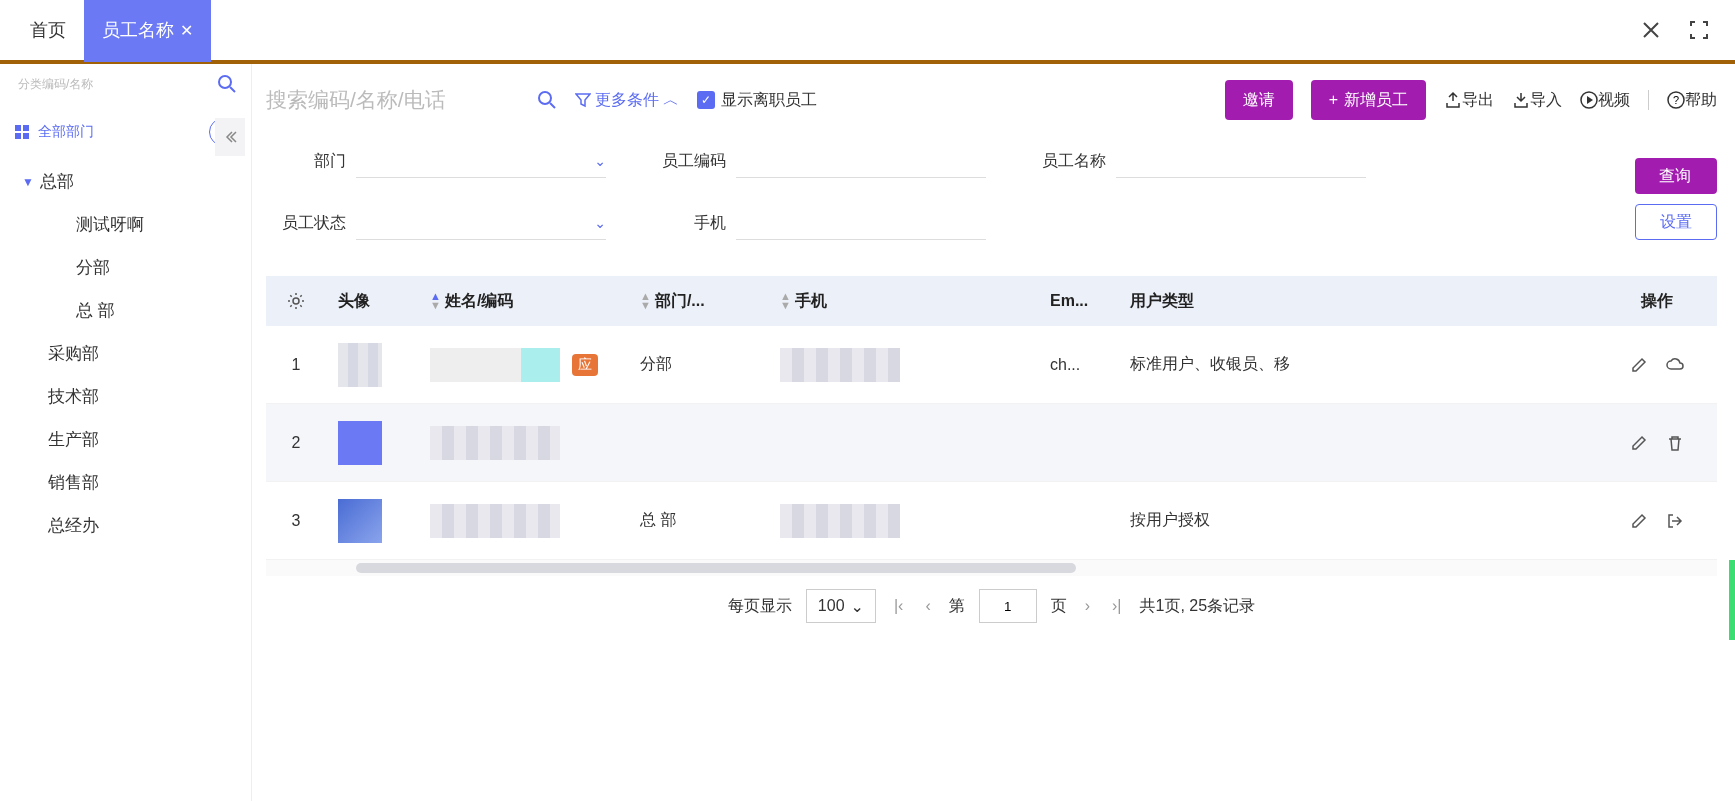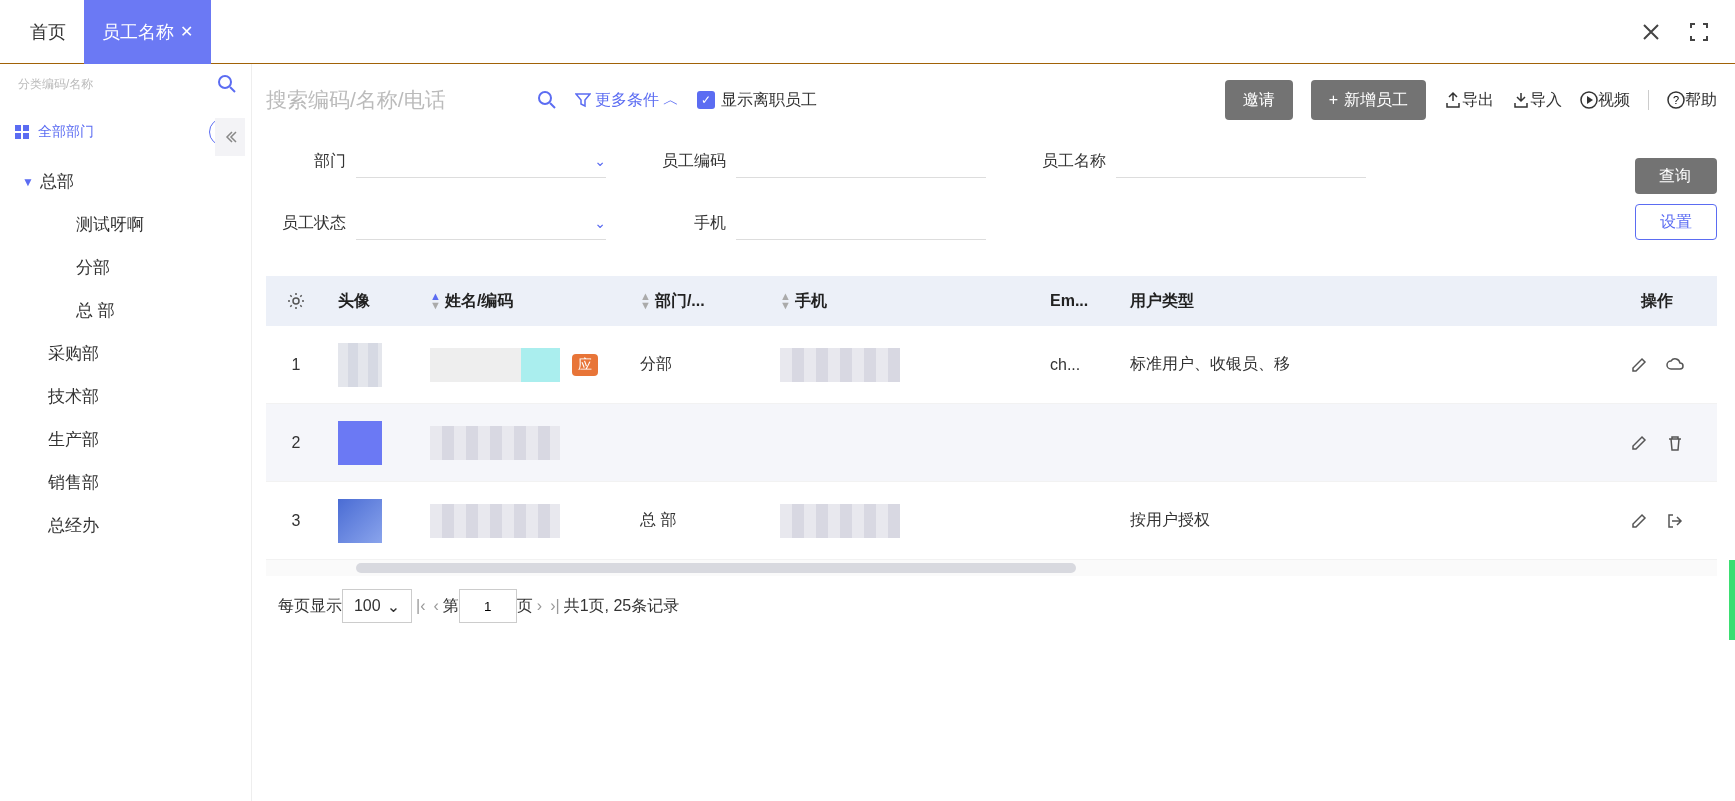--- a/index.html
+++ b/index.html
@@ -1,17 +1,17 @@
 <!DOCTYPE html>
 <html><head>
 <meta charset="utf-8">
 <style>
 * { box-sizing: border-box; margin: 0; padding: 0; }
 body { font-family: "Microsoft YaHei", -apple-system, sans-serif; font-size: 14px; color: #333; background: #fff; width: 1735px; }
-.top-tabs { display:flex; align-items:center; height:64px; border-bottom:1px solid #a16207; padding-left:12px; }
+.top-tabs { display:flex; align-items:center; height:64px; border-bottom:4px solid #a16207; padding-left:12px; }
 .tab { padding:0 18px; height:64px; display:flex; align-items:center; gap:6px; font-size:18px; color:#333; cursor:pointer; }
 .tab.active { background:#6b79f4; color:#fff; }
 .tab .close-x { font-size:16px; }
 .top-right { margin-left:auto; display:flex; gap:12px; align-items:center; padding-right:18px; }
 .icon-btn { width:36px; height:36px; display:flex; align-items:center; justify-content:center; color:#444; cursor:pointer; }
 .main { display:flex; height:737px; }
 .sidebar { width:252px; border-right:1px solid #eee; padding:10px 0; overflow:hidden; position:relative; }
 .search-row { display:flex; align-items:center; padding:0 14px 14px 18px; }
 .search-row input { flex:1; border:none; outline:none; font-size:12px; color:#333; }
 .search-row input::placeholder { color:#bbb; }
@@ -29,21 +29,21 @@
 .toolbar { display:flex; align-items:center; gap:18px; flex-wrap:nowrap; margin-bottom:8px; }
 .search2 { flex:0 0 280px; display:flex; align-items:center; border-bottom:1px solid transparent; }
 .search2 input { flex:1; border:none; outline:none; font-size:21px; padding:6px 0; }
 .search2 input::placeholder { color:#bbb; }
 .search2 .mag { color:#5b6cf2; }
 .more-cond { color:#5b6cf2; display:flex; align-items:center; gap:4px; cursor:pointer; font-size:16px; }
 .chk { display:flex; align-items:center; gap:6px; font-size:16px; }
 .chk .box { width:18px; height:18px; background:#5b6cf2; border-radius:3px; color:#fff; display:flex; align-items:center; justify-content:center; font-size:12px; }
 .spacer { flex:1; }
 .btn { height:40px; padding:0 18px; border-radius:4px; font-size:16px; display:flex; align-items:center; gap:6px; cursor:pointer; border:none; }
-.btn.primary { background:#737373; color:#fff; }
+.btn.primary { background:#a21caf; color:#fff; }
 .link-btn { display:flex; align-items:center; color:#333; font-size:16px; cursor:pointer; }
 .divider-v { width:1px; height:20px; background:#ccc; }
 .filter-form { display:flex; gap:24px; padding:16px 0 36px; align-items:flex-end; }
 .fields-grid { display:grid; grid-template-columns:repeat(3, 340px); gap:28px 40px; }
 .field { display:flex; align-items:center; gap:10px; }
 .field label { width:80px; text-align:right; font-size:16px; color:#333; }
 .field .inp { flex:1; border-bottom:1px solid #ddd; height:34px; display:flex; align-items:center; justify-content:flex-end; }
 .field .chev { color:#5b6cf2; }
 .form-btns { margin-left:auto; display:flex; flex-direction:column; gap:10px; }
 .btn.small { height:36px; padding:0 24px; }
@@ -65,21 +65,21 @@
 .row { display:flex; height:78px; align-items:center; border-bottom:1px solid #f2f2f2; font-size:16px; color:#333; }
 .row.alt { background:#f5f6fa; }
 .row .idx { width:60px; justify-content:center; }
 .blur-box { background:repeating-linear-gradient(90deg,#e4e6ec 0 10px,#d6d9e3 10px 20px); }
 .avatar-sq { width:44px; height:44px; }
 .name-blur { width:130px; height:34px; background:repeating-linear-gradient(90deg,#e8e8ee 0 12px,#d8d8e2 12px 24px); }
 .name-blur.violet { background:linear-gradient(90deg,#eee 0 70%,#aee 70%); }
 .badge { background:#e87538; color:#fff; padding:2px 6px; border-radius:4px; font-size:14px; margin-left:8px; }
 .row-scrollbar { height:16px; background:#fafafa; position:relative; }
 .row-scrollbar .thumb { position:absolute; left:90px; width:720px; height:10px; top:3px; background:#d8d9df; border-radius:6px; }
-.pager { height:60px; display:flex; align-items:center; justify-content:flex-start; padding:0 12px; font-size:16px; color:#333; }
+.pager { height:60px; display:flex; align-items:center; justify-content:center; padding:0 12px; gap:14px; font-size:16px; color:#333; }
 .pager .sel { width:70px; height:34px; border:1px solid #ccc; display:flex; align-items:center; justify-content:center; gap:6px; }
 .pager .pbtn { color:#999; cursor:pointer; padding:0 4px; }
 .pager .pinput { width:58px; height:34px; border:1px solid #ccc; text-align:center; }
 svg { display:block; }
 .green-stripe { position:fixed; right:0; top:560px; width:6px; height:80px; background:#3bde72; }
 </style>
 </head>
 <body>
 
 <div class="top-tabs">

